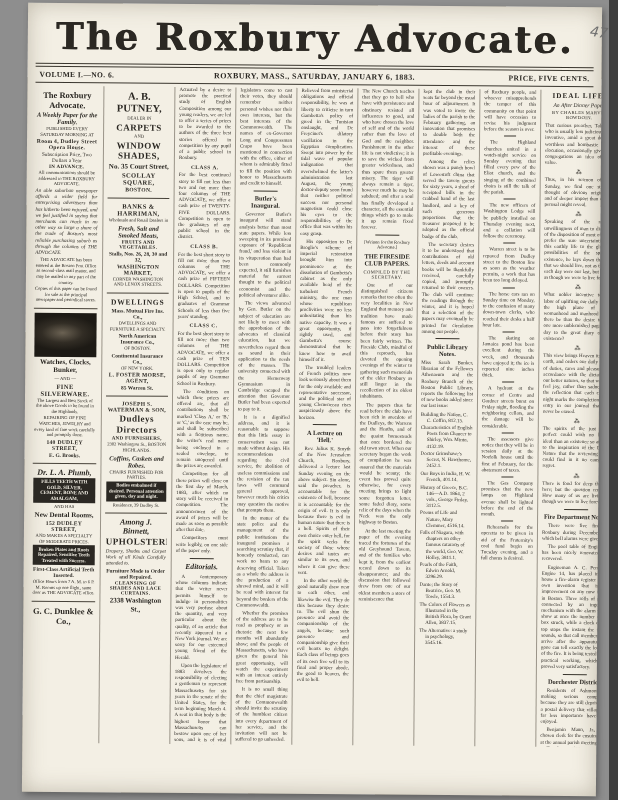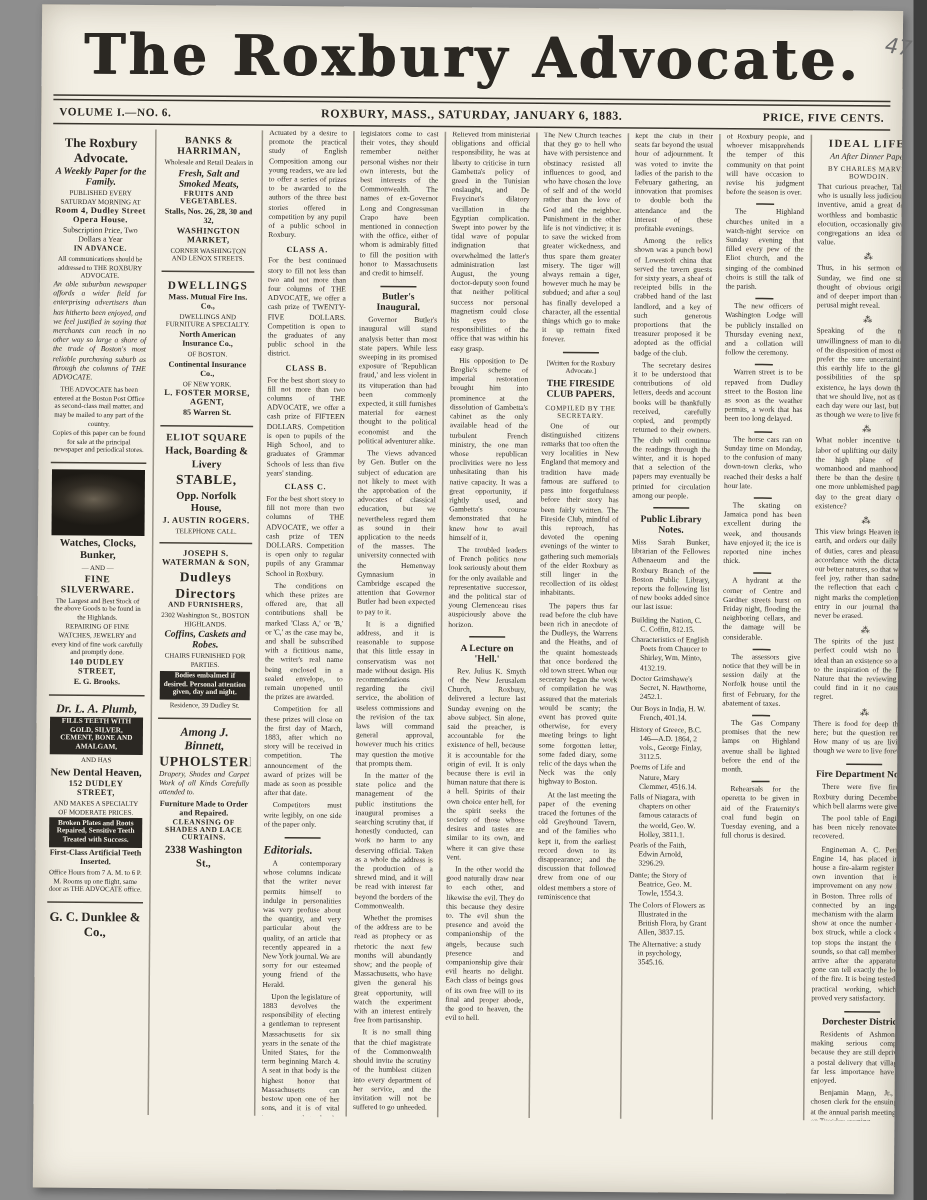--- a/index.html
+++ b/index.html
@@ -74,21 +74,21 @@
   
   .b-p,.b-pc{font-size:5px;line-height:6.2px;text-align:justify;margin:0 0 2px;}
   .b-p{text-indent:6px;}
   .b-li{font-size:5px;line-height:6.1px;margin:0 0 1.5px;padding-left:6px;text-indent:-6px;text-align:left;}
   .b-h{text-align:center;font-weight:bold;font-size:6.4px;margin:3px 0;}
   .b-h2{text-align:center;font-weight:bold;font-size:7.2px;letter-spacing:1px;margin:2px 0;}
   .b-sub{text-align:center;font-style:italic;font-size:5.6px;margin:1px 0;}
   .b-byline{text-align:center;font-size:4.6px;letter-spacing:.4px;margin:2px 0 3px;}
   .b-kicker{text-align:center;font-size:4.6px;margin:2px 0 1px;}
   .b-class{text-align:center;font-weight:bold;font-size:5.4px;letter-spacing:.5px;margin:2.5px 0;}
-  .b-edit{text-align:left;font-weight:bold;font-style:italic;font-size:7.6px;margin:3px 0;}
+  .b-edit{text-align:center;font-weight:bold;font-style:italic;font-size:7.6px;margin:3px 0;}
   .b-orn{text-align:center;font-size:6px;line-height:8px;margin:1px 0;}
   .b-rule{width:24px;border-top:1px solid #3a362e;margin:3.5px auto;}
   .b-sep{width:12px;border-top:1px solid #3a362e;margin:3px auto;}
 </style>
 </head>
 <body>
 
 <div class="scanner-strip"></div>
 <div class="pencil-note">47</div>
 
@@ -121,59 +121,61 @@
           <div class="L-capsb2">FINE SILVERWARE.</div>
           <div class="L-tiny">The Largest and Best Stock of the above Goods to be found in the Highlands.</div>
           <div class="L-tiny">REPAIRING OF FINE WATCHES, JEWELRY and every kind of fine work carefully and promptly done.</div>
           <div class="L-capsb">140 DUDLEY STREET,</div>
           <div class="L-txtb">E. G. Brooks.</div>
         </div>
         <div class="ad">
           <div class="L-itb2">Dr. L. A. Plumb,</div>
           <div class="L-inv">FILLS TEETH WITH GOLD, SILVER, CEMENT, BONE AND AMALGAM,</div>
           <div class="L-tiny">AND HAS</div>
-          <div class="L-med2">New Dental Heaven,</div>
+          <div class="L-med2">New Dental Rooms,</div>
           <div class="L-capsb">152 DUDLEY STREET,</div>
           <div class="L-tiny">AND MAKES A SPECIALTY OF MODERATE PRICES.</div>
           <div class="L-inv">Broken Plates and Roots Repaired, Sensitive Teeth Treated with Success.</div>
           <div class="L-txtb">First-Class Artificial Teeth Inserted.</div>
           <div class="L-tiny">Office Hours from 7 A. M. to 6 P. M. Rooms up one flight, same door as THE ADVOCATE office.</div>
         </div>
         <div class="ad">
           <div class="L-med">G. C. Dunklee &amp; Co.,</div>
         </div>
       </div>
       <div class="col" style="width: 62px;">
+        <div class="ad">
+          <div class="L-big">A. B. PUTNEY,</div>
+          <div class="L-tiny">DEALER IN</div>
+          <div class="L-big2">CARPETS</div>
+          <div class="L-tiny">AND</div>
+          <div class="L-big2">WINDOW SHADES,</div>
+          <div class="L-med2">No. 35 Court Street,</div>
+          <div class="L-capsb2">SCOLLAY SQUARE,</div>
+          <div class="L-capsb">BOSTON.</div>
+        </div>
         <div class="ad">
           <div class="L-capsb2">BANKS &amp; HARRIMAN,</div>
           <div class="L-tiny">Wholesale and Retail Dealers in</div>
           <div class="L-itb">Fresh, Salt and Smoked Meats,</div>
           <div class="L-caps">FRUITS AND VEGETABLES.</div>
           <div class="L-txtb">Stalls, Nos. 26, 28, 30 and 32,</div>
           <div class="L-capsb">WASHINGTON MARKET,</div>
           <div class="L-tiny">CORNER WASHINGTON AND LENOX STREETS.</div>
         </div>
         <div class="ad">
           <div class="L-capsb3">DWELLINGS</div>
           <div class="L-txtb">Mass. Mutual Fire Ins. Co.,</div>
           <div class="L-tiny">DWELLINGS AND FURNITURE A SPECIALTY.</div>
           <div class="L-txtb">North American Insurance Co.,</div>
           <div class="L-tiny">OF BOSTON.</div>
           <div class="L-txtb">Continental Insurance Co.,</div>
           <div class="L-tiny">OF NEW YORK.</div>
           <div class="L-capsb">L. FOSTER MORSE, AGENT,</div>
           <div class="L-txtb">85 Warren St.</div>
-        </div>
-        <div class="ad">
-          <div class="L-capsb2">ELIOT SQUARE</div>
-          <div class="L-med2">Hack, Boarding &amp; Livery</div>
-          <div class="L-big2">STABLE,</div>
-          <div class="L-med2">Opp. Norfolk House,</div>
-          <div class="L-capsb">J. AUSTIN ROGERS.</div>
-          <div class="L-tiny">TELEPHONE CALL.</div>
         </div>
         <div class="ad">
           <div class="L-capsb">JOSEPH S. WATERMAN &amp; SON,</div>
           <div class="L-big2">Dudleys Directors</div>
           <div class="L-caps">AND FURNISHERS,</div>
           <div class="L-tiny">2302 Washington St., BOSTON HIGHLANDS.</div>
           <div class="L-itb">Coffins, Caskets and Robes.</div>
           <div class="L-tiny">CHAIRS FURNISHED FOR PARTIES.</div>
           <div class="L-inv">Bodies embalmed if desired. Personal attention given, day and night.</div>
           <div class="L-tiny">Residence, 39 Dudley St.</div>

